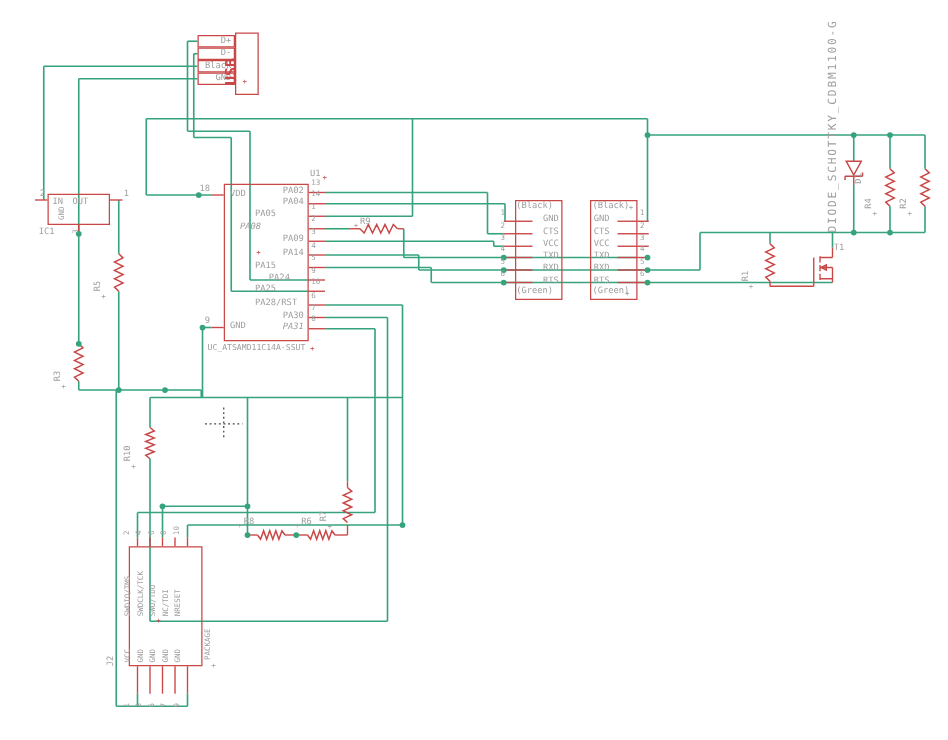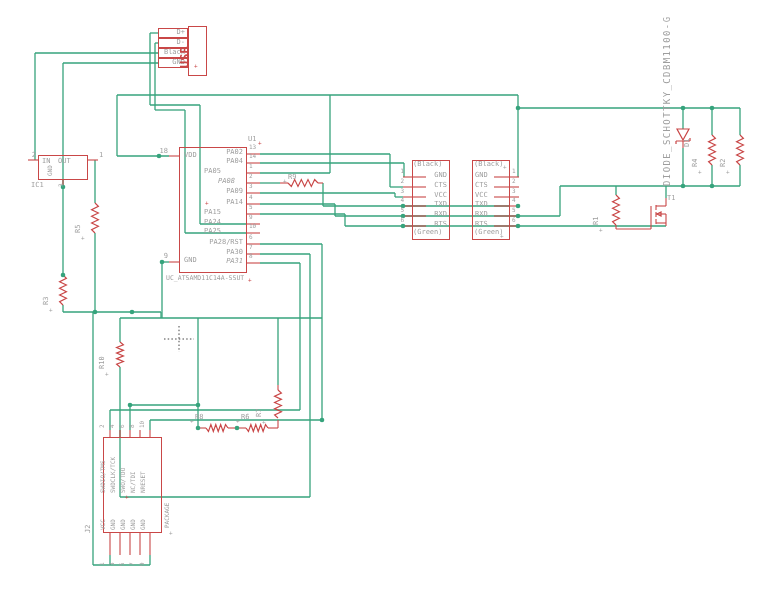--- a/index.html
+++ b/index.html
@@ -276,33 +276,33 @@
       <span class="t v" style="left:92px;top:526px;">J2</span>
       <span class="t v" style="left:170px;top:522px;font-size:6px;">PACKAGE</span>
       <span class="t" style="left:169px;top:530px;font-size:6px;">+</span>
       <span class="t red" style="left:125px;top:494px;font-size:6px;">+</span>
       <span class="t" style="left:204px;top:149px;width:39px;text-align:right;">PA02</span>
       <span class="t" style="left:249px;top:144px;font-size:6px;">13</span>
       <span class="t" style="left:204px;top:158px;width:39px;text-align:right;">PA04</span>
       <span class="t" style="left:249px;top:153px;font-size:6px;">14</span>
       <span class="t" style="left:204px;top:168px;width:39px;">PA05</span>
       <span class="t" style="left:249px;top:163px;font-size:6px;">1</span>
-      <span class="t" style="left:207px;top:178px;width:39px;text-align:center;font-style:italic;">PA08</span>
+      <span class="t" style="left:192px;top:178px;width:39px;text-align:left;font-style:italic;">PA08</span>
       <span class="t" style="left:249px;top:173px;font-size:6px;">2</span>
       <span class="t" style="left:204px;top:188px;width:39px;text-align:right;">PA09</span>
       <span class="t" style="left:249px;top:183px;font-size:6px;">3</span>
       <span class="t" style="left:204px;top:199px;width:39px;text-align:right;">PA14</span>
       <span class="t" style="left:249px;top:194px;font-size:6px;">4</span>
       <span class="t" style="left:204px;top:209px;width:39px;text-align:left;">PA15</span>
       <span class="t" style="left:249px;top:204px;font-size:6px;">5</span>
-      <span class="t" style="left:204px;top:219px;width:39px;text-align:left;">PA24</span>
+      <span class="t" style="left:204px;top:219px;width:39px;text-align:center;">PA24</span>
       <span class="t" style="left:249px;top:214px;font-size:6px;">9</span>
       <span class="t" style="left:204px;top:228px;width:39px;text-align:left;">PA25</span>
       <span class="t" style="left:249px;top:223px;font-size:6px;">10</span>
-      <span class="t" style="left:204px;top:239px;width:39px;text-align:right;">PA28/RST</span>
+      <span class="t" style="left:204px;top:239px;width:39px;text-align:left;">PA28/RST</span>
       <span class="t" style="left:249px;top:234px;font-size:6px;">6</span>
       <span class="t" style="left:204px;top:249px;width:39px;text-align:right;">PA30</span>
       <span class="t" style="left:249px;top:244px;font-size:6px;">7</span>
       <span class="t" style="left:204px;top:258px;width:39px;text-align:right;font-style:italic;">PA31</span>
       <span class="t" style="left:249px;top:253px;font-size:6px;">8</span>
       <span class="t" style="left:419px;top:172px;width:28px;text-align:right;">GND</span>
       <span class="t" style="left:394px;top:168px;width:10px;text-align:right;font-size:6px;">1</span>
       <span class="t" style="left:475px;top:172px;">GND</span>
       <span class="t" style="left:512px;top:168px;font-size:6px;">1</span>
       <span class="t" style="left:419px;top:182px;width:28px;text-align:right;">CTS</span>

